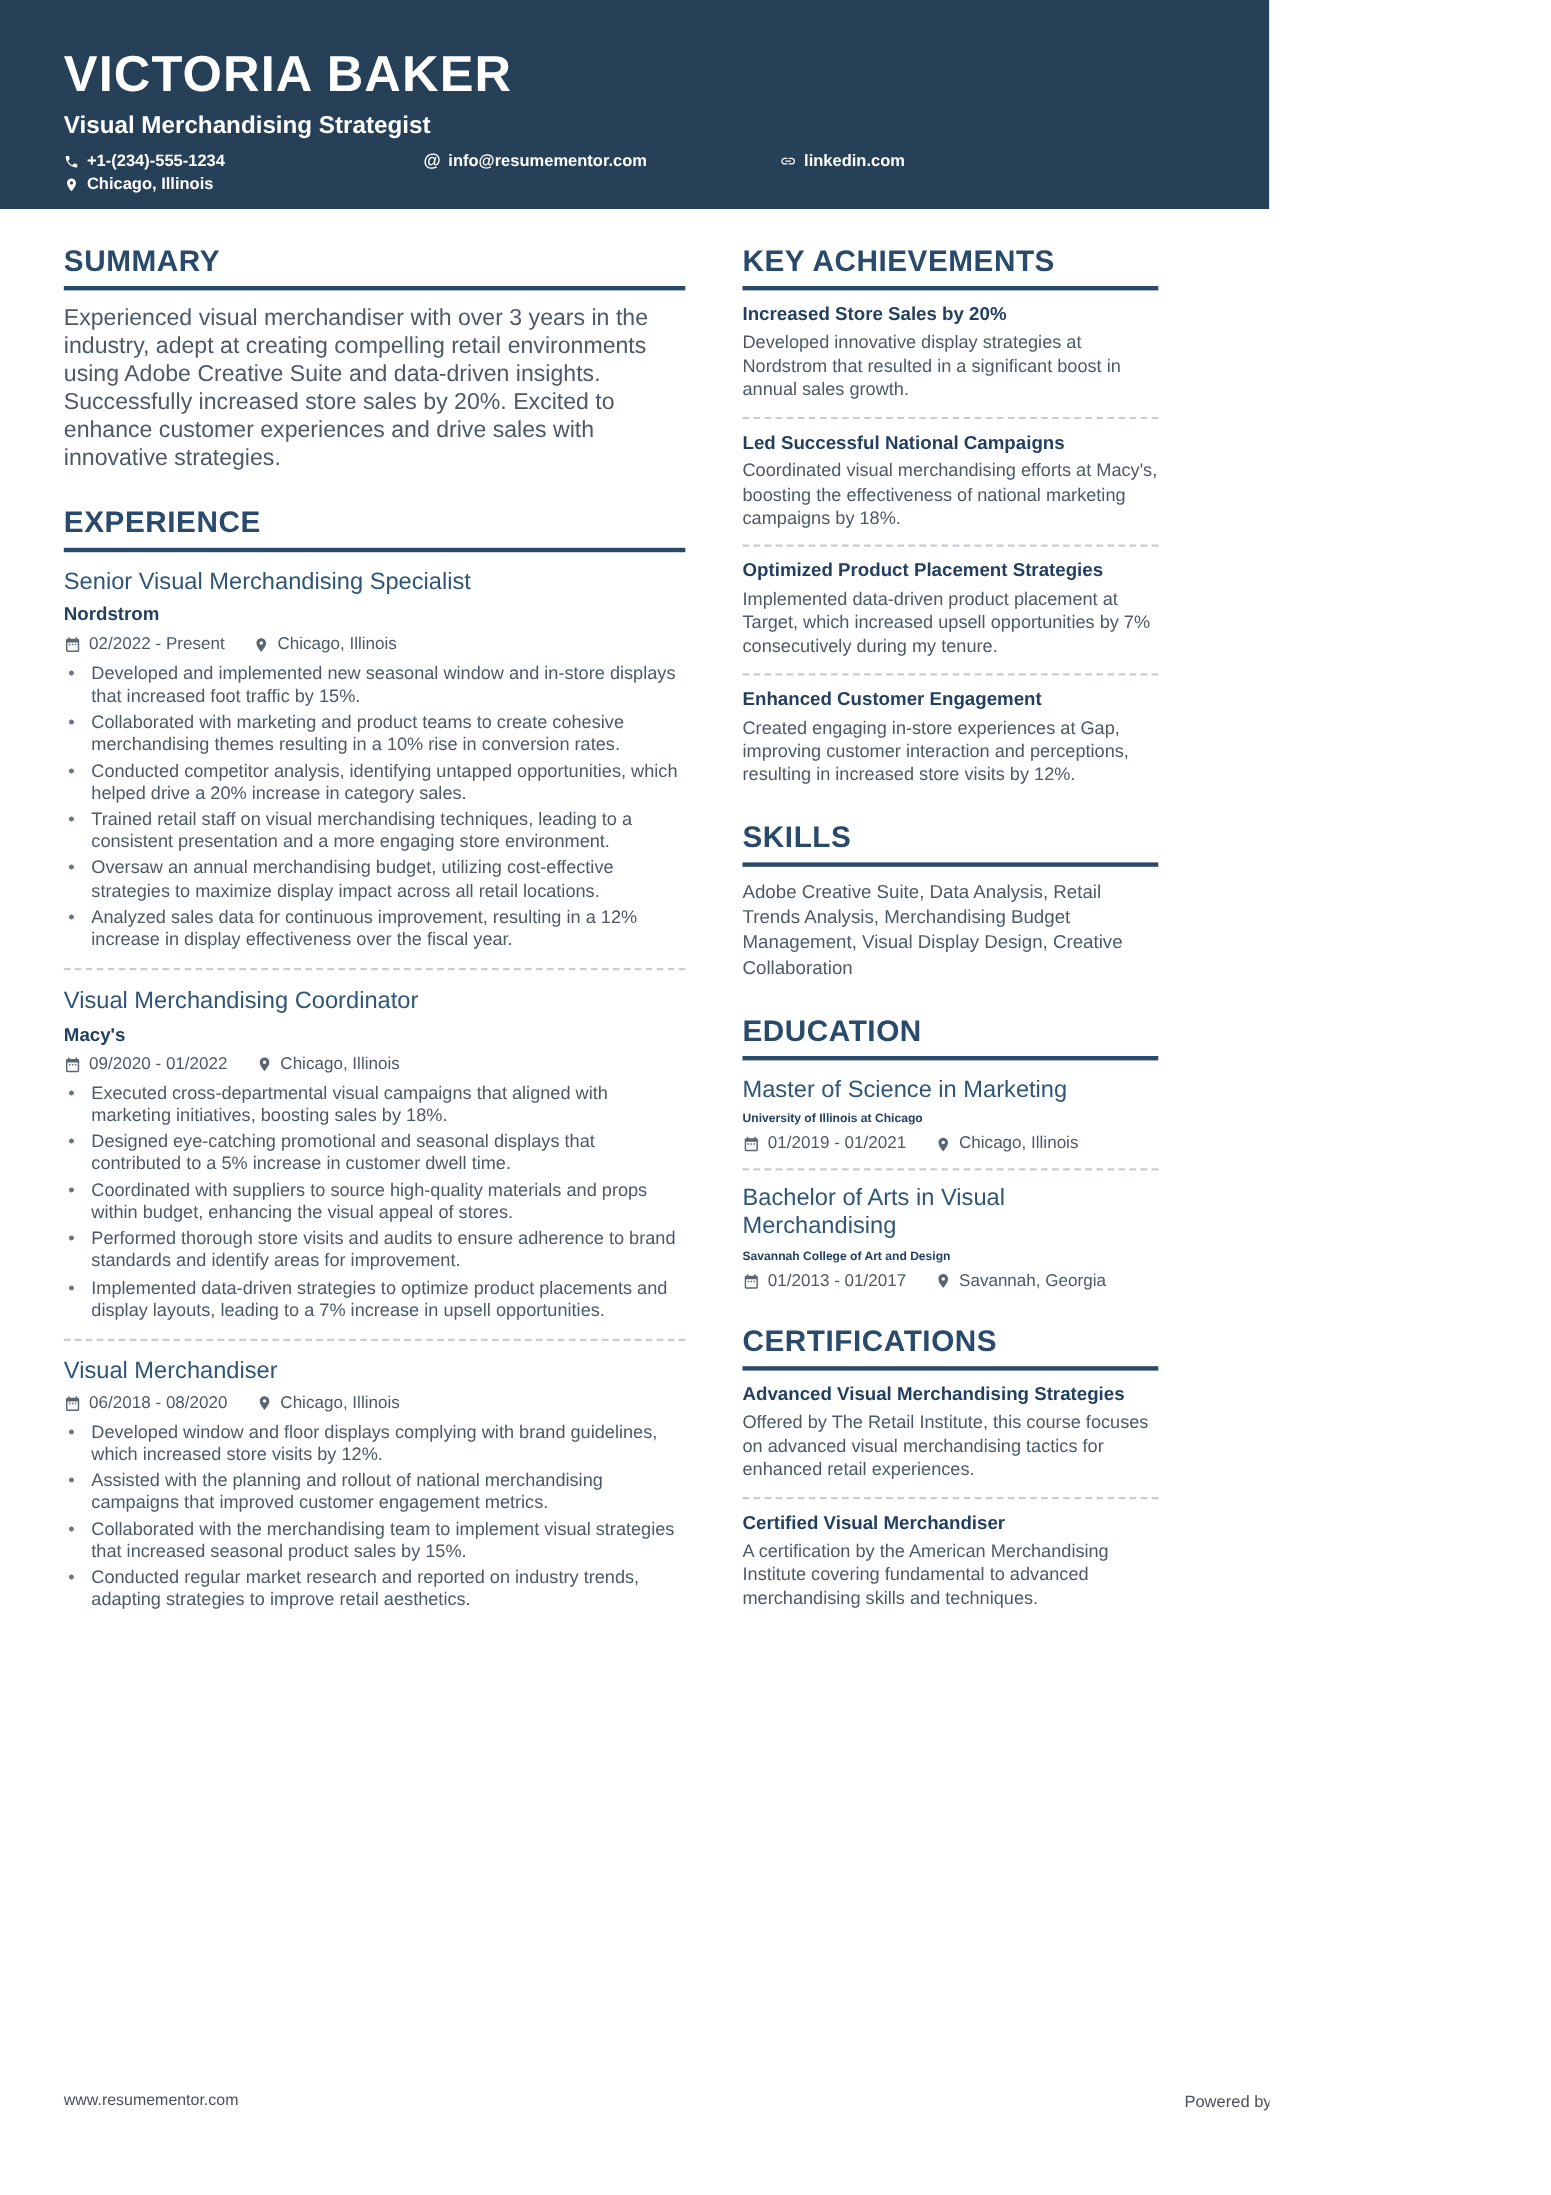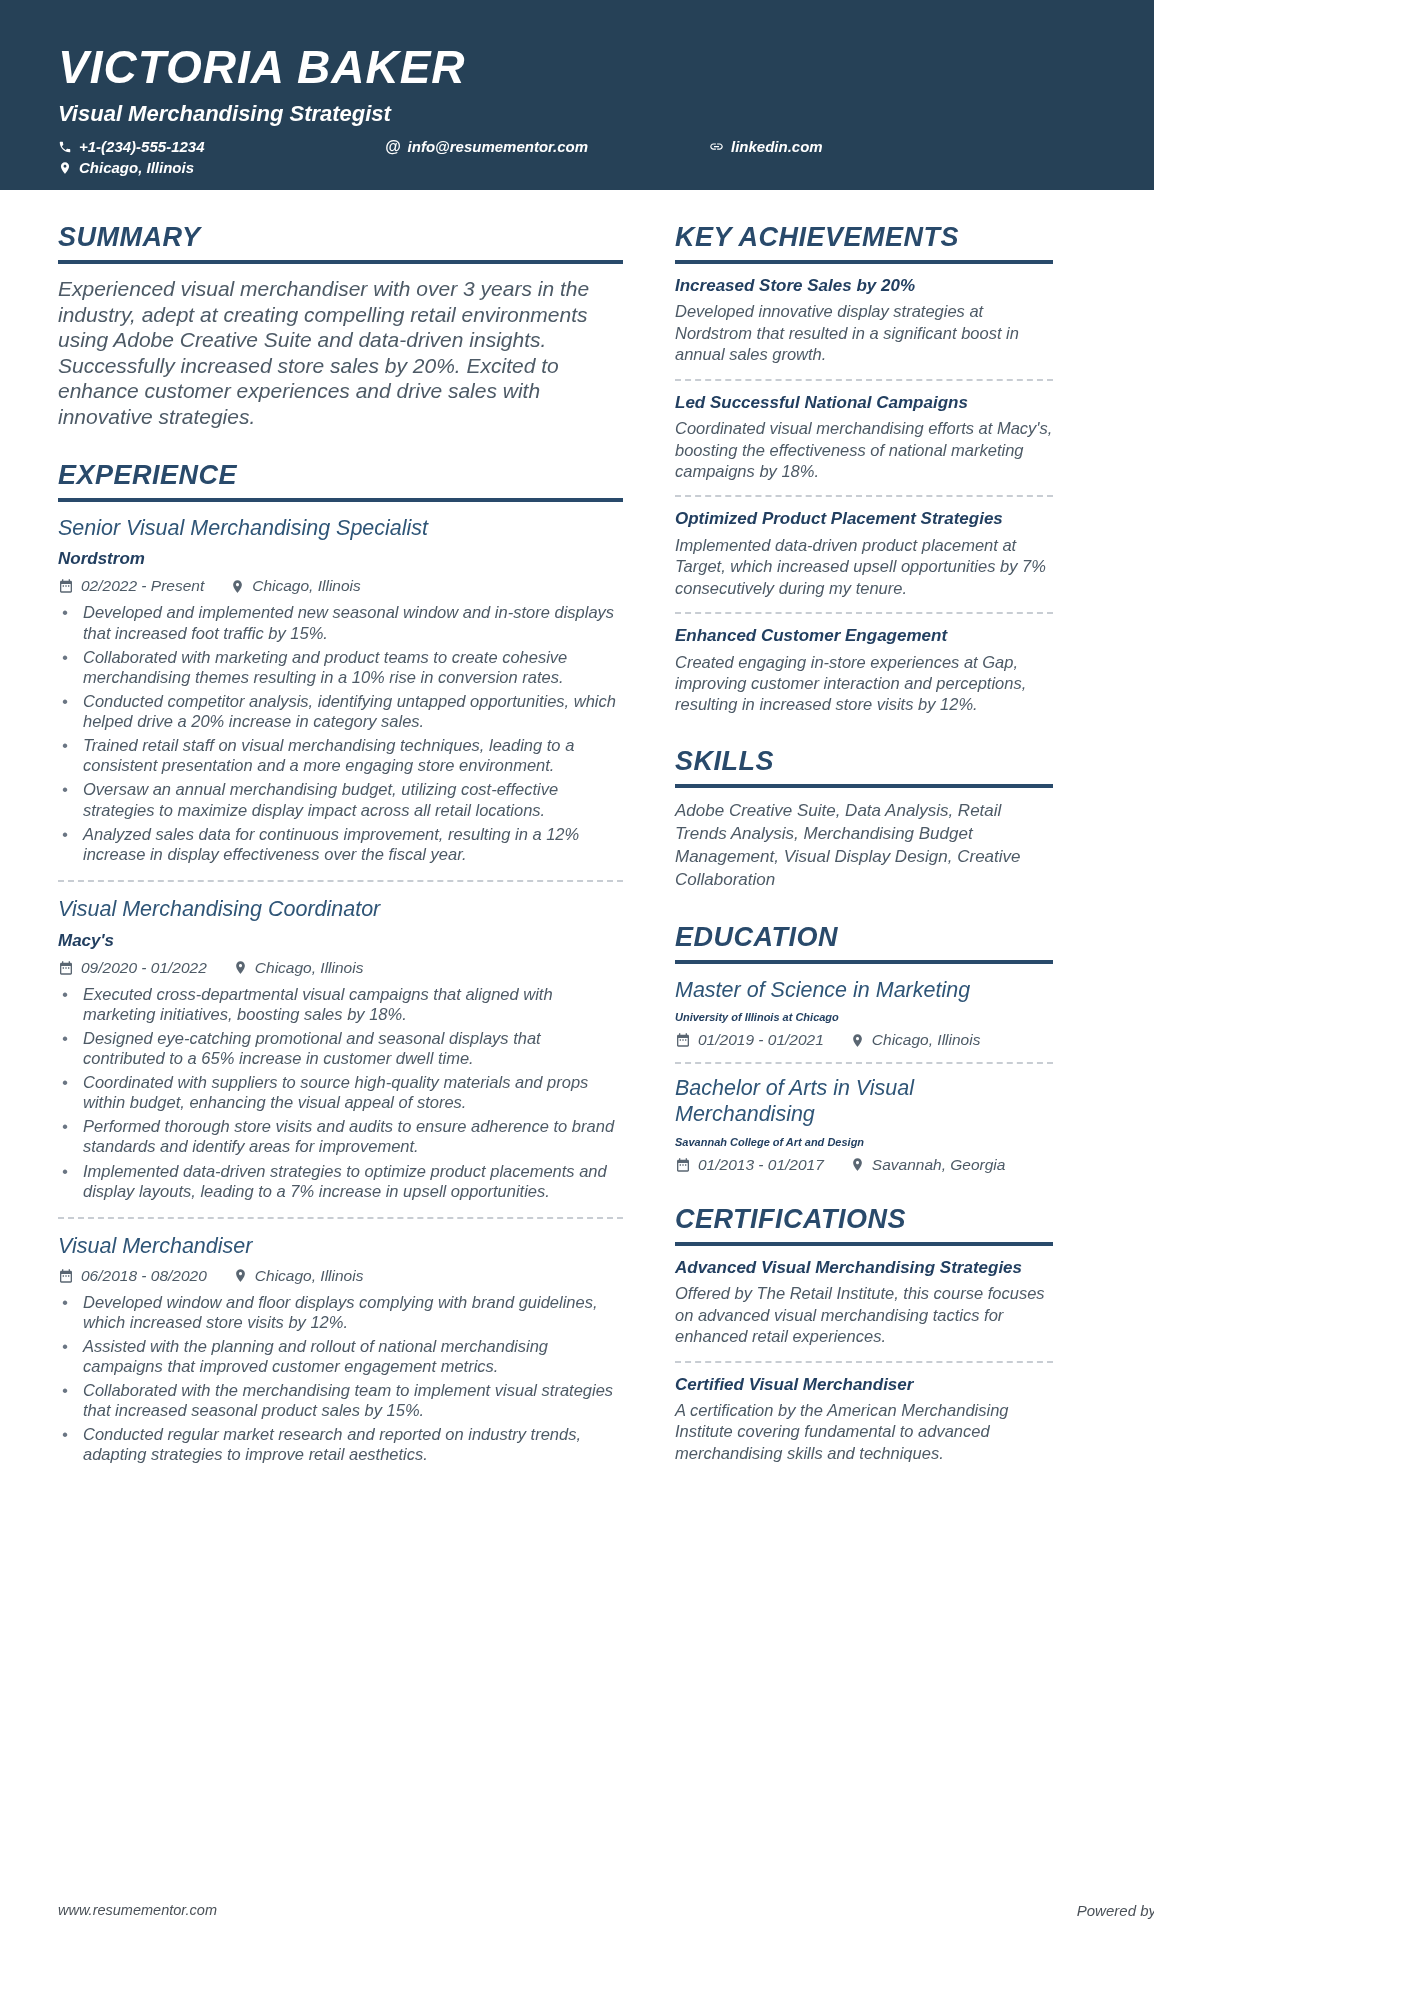--- a/index.html
+++ b/index.html
@@ -7,21 +7,20 @@
     font-family:"Liberation Sans","DejaVu Sans",sans-serif;
     background:#ffffff;
     width:1410px;
   }
   .page{
     position:relative;
     width:1154px;
     height:1995px;
     background:#ffffff;
     overflow:hidden;
-    font-style:italic;
   }
   
   .hdr{
     background:#264157;
     color:#ffffff;
     height:190px;
     box-sizing:border-box;
     padding:44px 0 0 58px;
   }
   .hdr .name{
@@ -289,21 +288,21 @@
               </span>
               <span class="meta-item">
                 <svg class="icon-g" width="15" height="15" viewBox="0 0 24 24">
                     <path d="M12 2C8.13 2 5 5.13 5 9c0 5.25 7 13 7 13s7-7.75 7-13c0-3.87-3.13-7-7-7zm0 9.5c-1.38 0-2.5-1.12-2.5-2.5s1.12-2.5 2.5-2.5 2.5 1.12 2.5 2.5-1.12 2.5-2.5 2.5z"></path>
                   </svg>
                 <span>Chicago, Illinois</span>
               </span>
             </div>
             <ul class="bullets">
               <li>Executed cross-departmental visual campaigns that aligned with marketing initiatives, boosting sales by 18%.</li>
-              <li>Designed eye-catching promotional and seasonal displays that contributed to a 65% increase in customer dwell time.</li>
+              <li>Designed eye-catching promotional and seasonal displays that contributed to a 5% increase in customer dwell time.</li>
               <li>Coordinated with suppliers to source high-quality materials and props within budget, enhancing the visual appeal of stores.</li>
               <li>Performed thorough store visits and audits to ensure adherence to brand standards and identify areas for improvement.</li>
               <li>Implemented data-driven strategies to optimize product placements and display layouts, leading to a 7% increase in upsell opportunities.</li>
             </ul>
           </div>
 
           <hr class="dashed">
 
           <div>
             <h3 class="job-title">Visual Merchandiser</h3>

